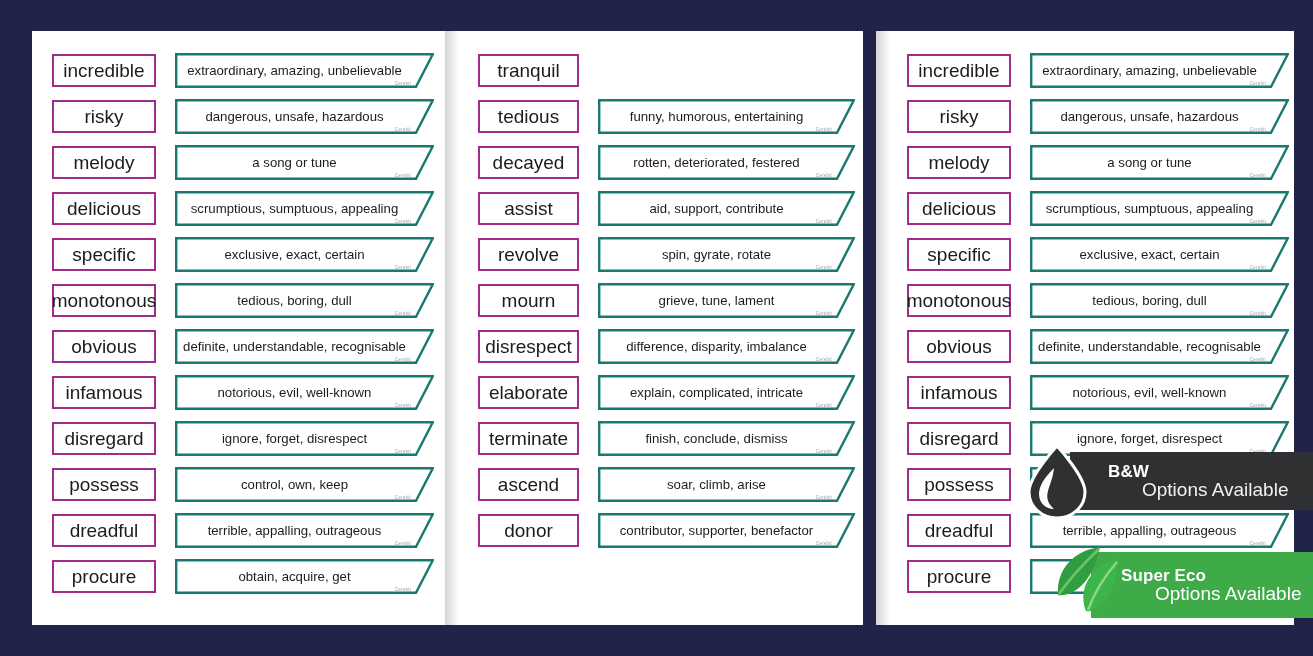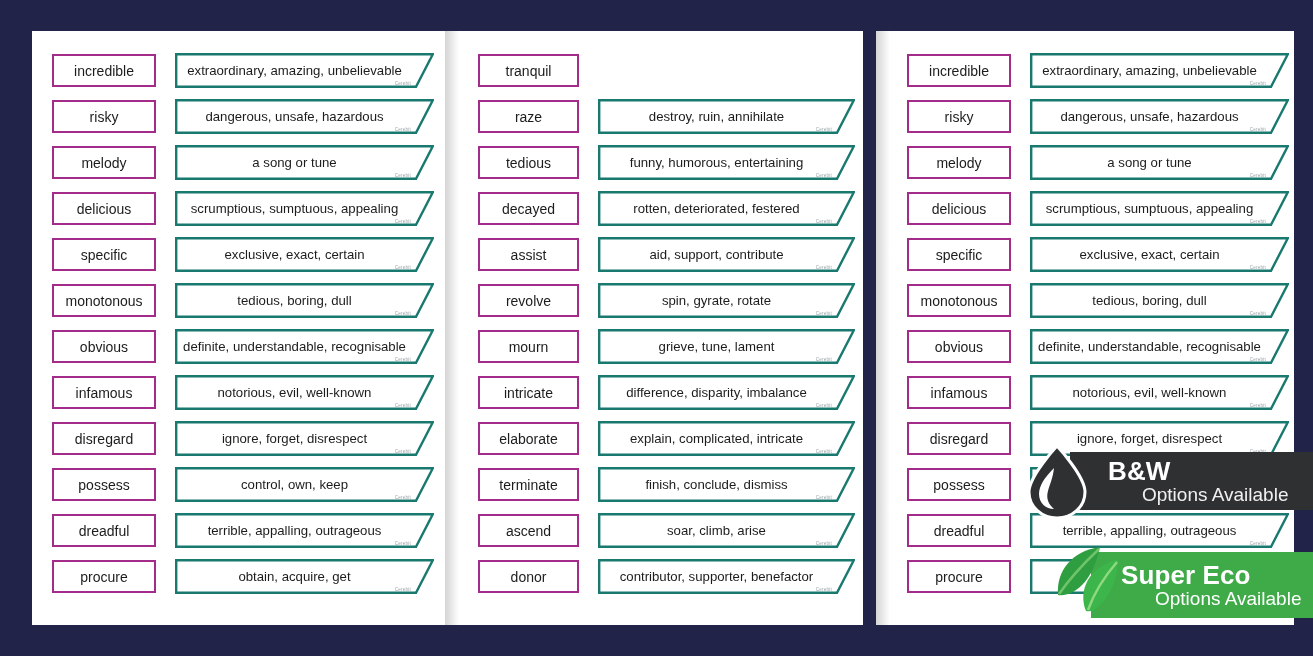--- a/index.html
+++ b/index.html
@@ -71,21 +71,21 @@
 
   
   .word-box {
     width: 104px;
     height: 33px;
     border: 2px solid #a32b8a;
     background: #ffffff;
     display: flex;
     align-items: center;
     justify-content: center;
-    font-size: 14px;
+    font-size: 19px;
     color: #1c1c1c;
     line-height: 1;
     flex: 0 0 auto;
   }
   .sheet.s2 .word-box { width: 101px; }
   .sheet.s3 .word-box { width: 104px; }
 
   
   .def-box {
     position: relative;
@@ -150,21 +150,21 @@
     width: 222px;
     height: 66px;
     background: #3faa48;
     display: flex;
     align-items: center;
     padding-left: 30px;
     z-index: 40;
   }
   .badge-lines { display: flex; flex-direction: column; line-height: 1.02; }
   .badge-title {
-    font-size: 26px;
+    font-size: 17px;
     font-weight: bold;
     color: #ffffff;
     letter-spacing: 0.1px;
   }
   .badge-sub {
     font-size: 19px;
     color: #f0f0f0;
     font-weight: normal;
     margin-left: 34px;
   }
@@ -345,32 +345,20 @@
 
     <div class="sheet s2">
       <div class="rows">
           <div class="row">
             <div class="word-box">
               <span>tranquil</span>
             </div>
           </div>
           <div class="row">
             <div class="word-box">
-              <span>raze</span>
-            </div>
-            <div class="def-box">
-              <svg class="def-outline" viewBox="0 0 257 35" preserveAspectRatio="none">
-                <path d="M 1.2 1.2 L 255.8 1.2 L 239 33.8 L 1.2 33.8 Z" fill="#ffffff" stroke="#19796f" stroke-width="2.4" stroke-linejoin="miter"></path>
-              </svg>
-              <span class="def-text">destroy, ruin, annihilate</span>
-              <span class="watermark">Cerebit</span>
-            </div>
-          </div>
-          <div class="row">
-            <div class="word-box">
               <span>tedious</span>
             </div>
             <div class="def-box">
               <svg class="def-outline" viewBox="0 0 257 35" preserveAspectRatio="none">
                 <path d="M 1.2 1.2 L 255.8 1.2 L 239 33.8 L 1.2 33.8 Z" fill="#ffffff" stroke="#19796f" stroke-width="2.4" stroke-linejoin="miter"></path>
               </svg>
               <span class="def-text">funny, humorous, entertaining</span>
               <span class="watermark">Cerebit</span>
             </div>
           </div>
@@ -417,21 +405,21 @@
             <div class="def-box">
               <svg class="def-outline" viewBox="0 0 257 35" preserveAspectRatio="none">
                 <path d="M 1.2 1.2 L 255.8 1.2 L 239 33.8 L 1.2 33.8 Z" fill="#ffffff" stroke="#19796f" stroke-width="2.4" stroke-linejoin="miter"></path>
               </svg>
               <span class="def-text">grieve, tune, lament</span>
               <span class="watermark">Cerebit</span>
             </div>
           </div>
           <div class="row">
             <div class="word-box">
-              <span>intricate</span>
+              <span>disrespect</span>
             </div>
             <div class="def-box">
               <svg class="def-outline" viewBox="0 0 257 35" preserveAspectRatio="none">
                 <path d="M 1.2 1.2 L 255.8 1.2 L 239 33.8 L 1.2 33.8 Z" fill="#ffffff" stroke="#19796f" stroke-width="2.4" stroke-linejoin="miter"></path>
               </svg>
               <span class="def-text">difference, disparity, imbalance</span>
               <span class="watermark">Cerebit</span>
             </div>
           </div>
           <div class="row">

